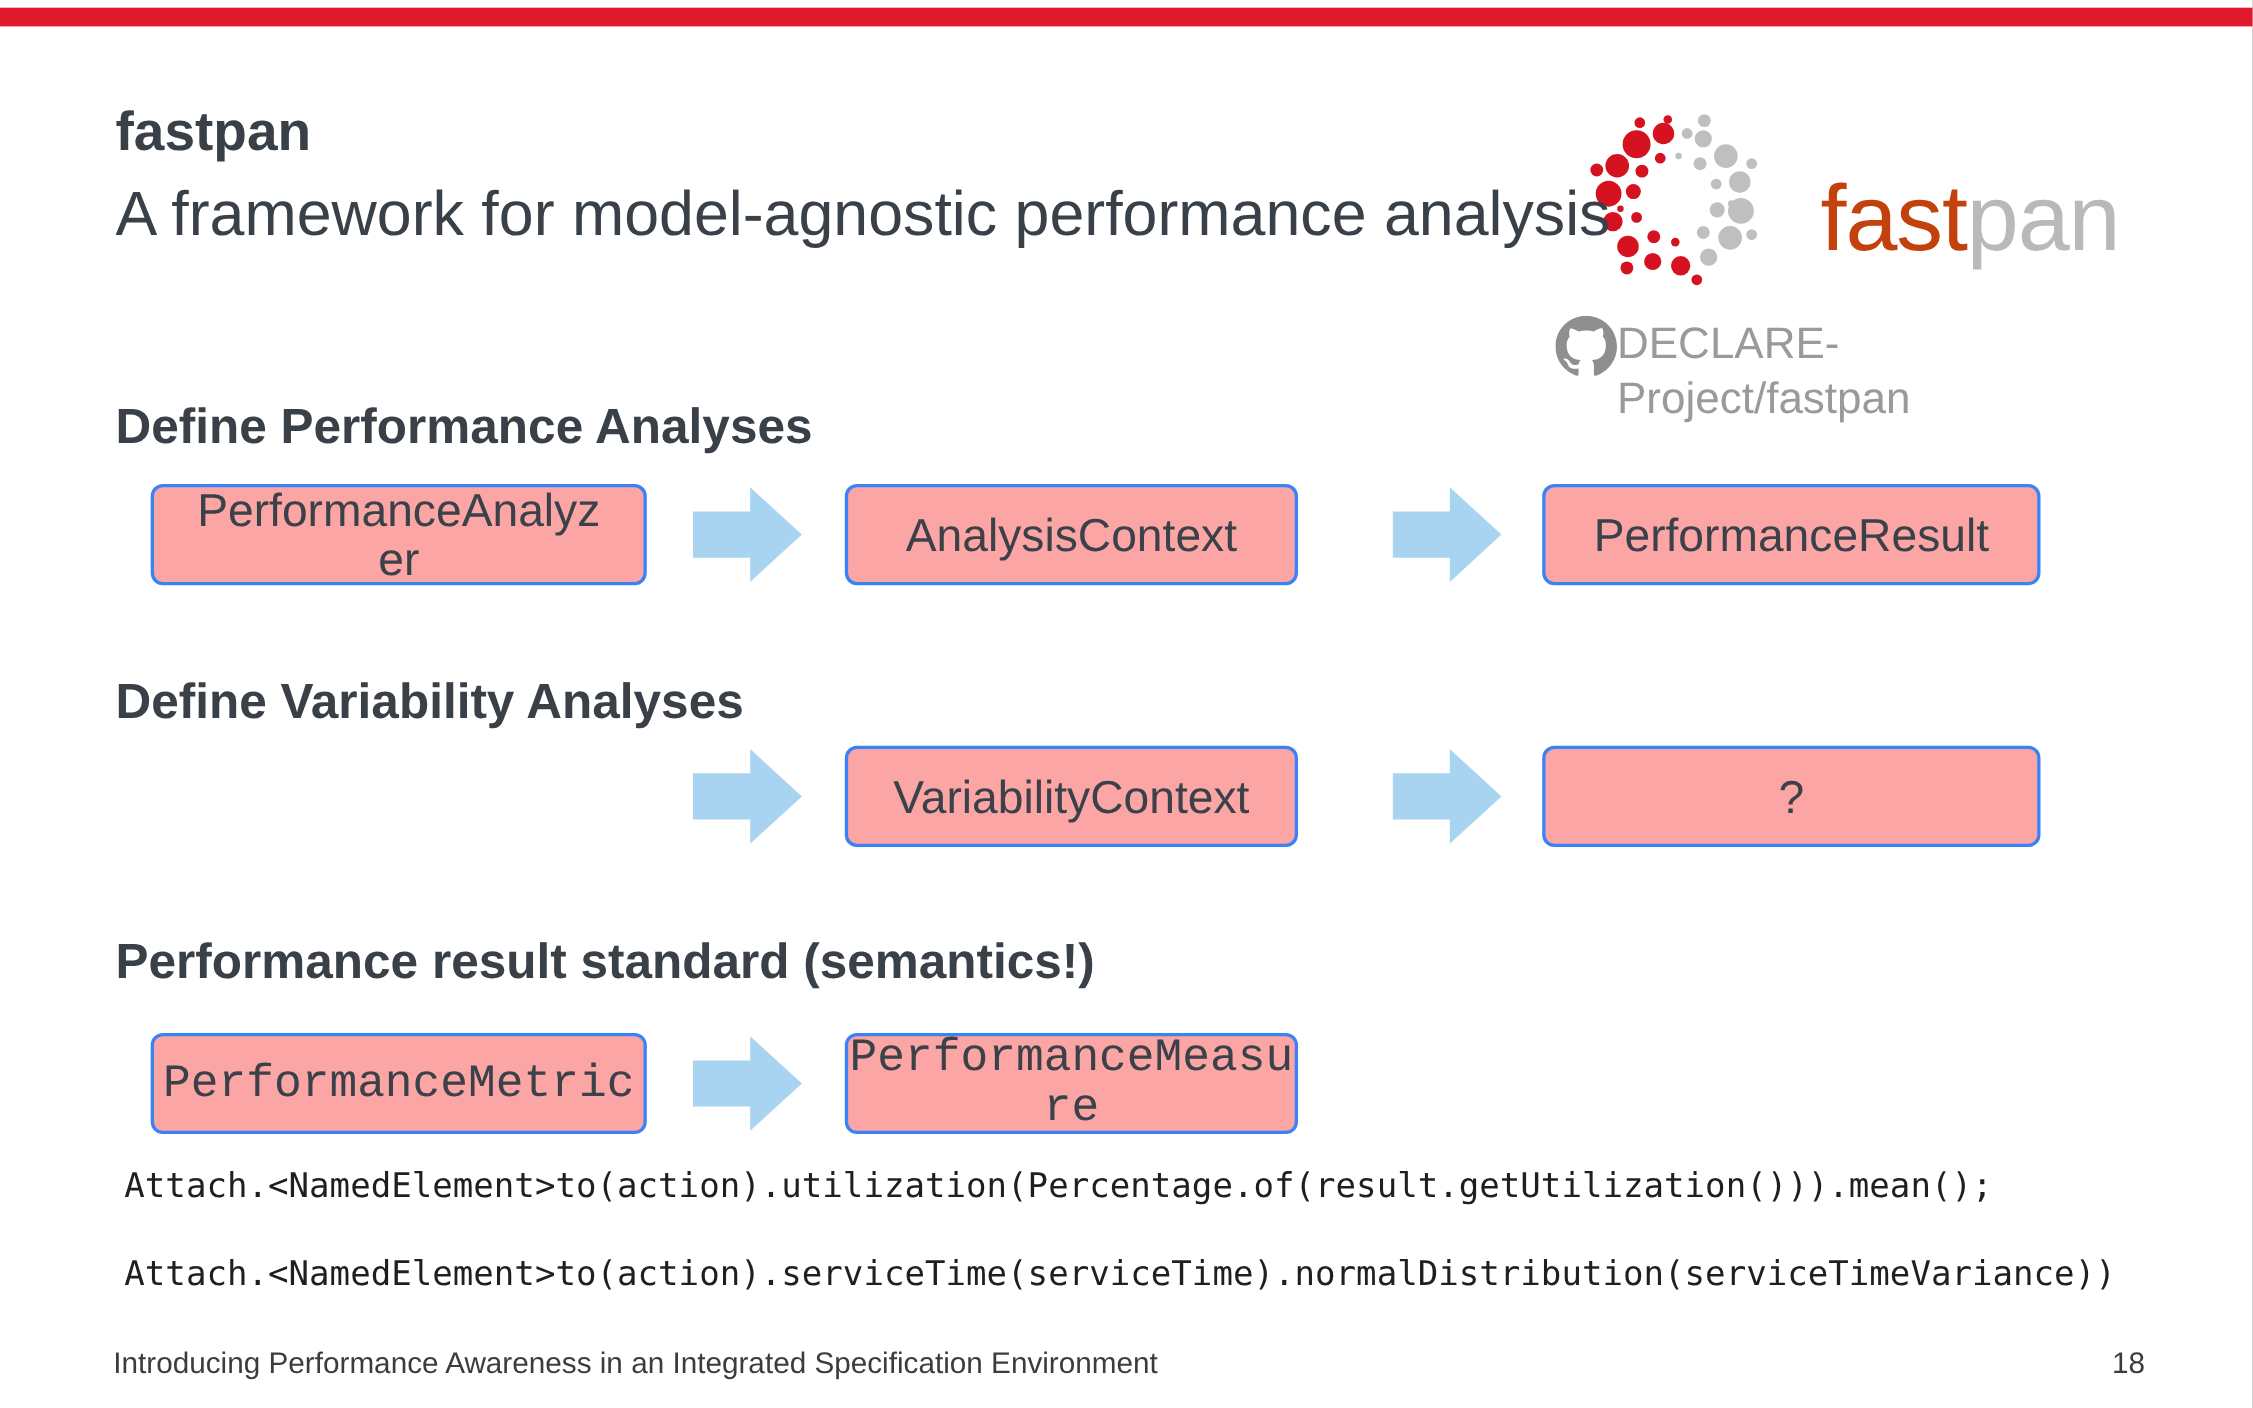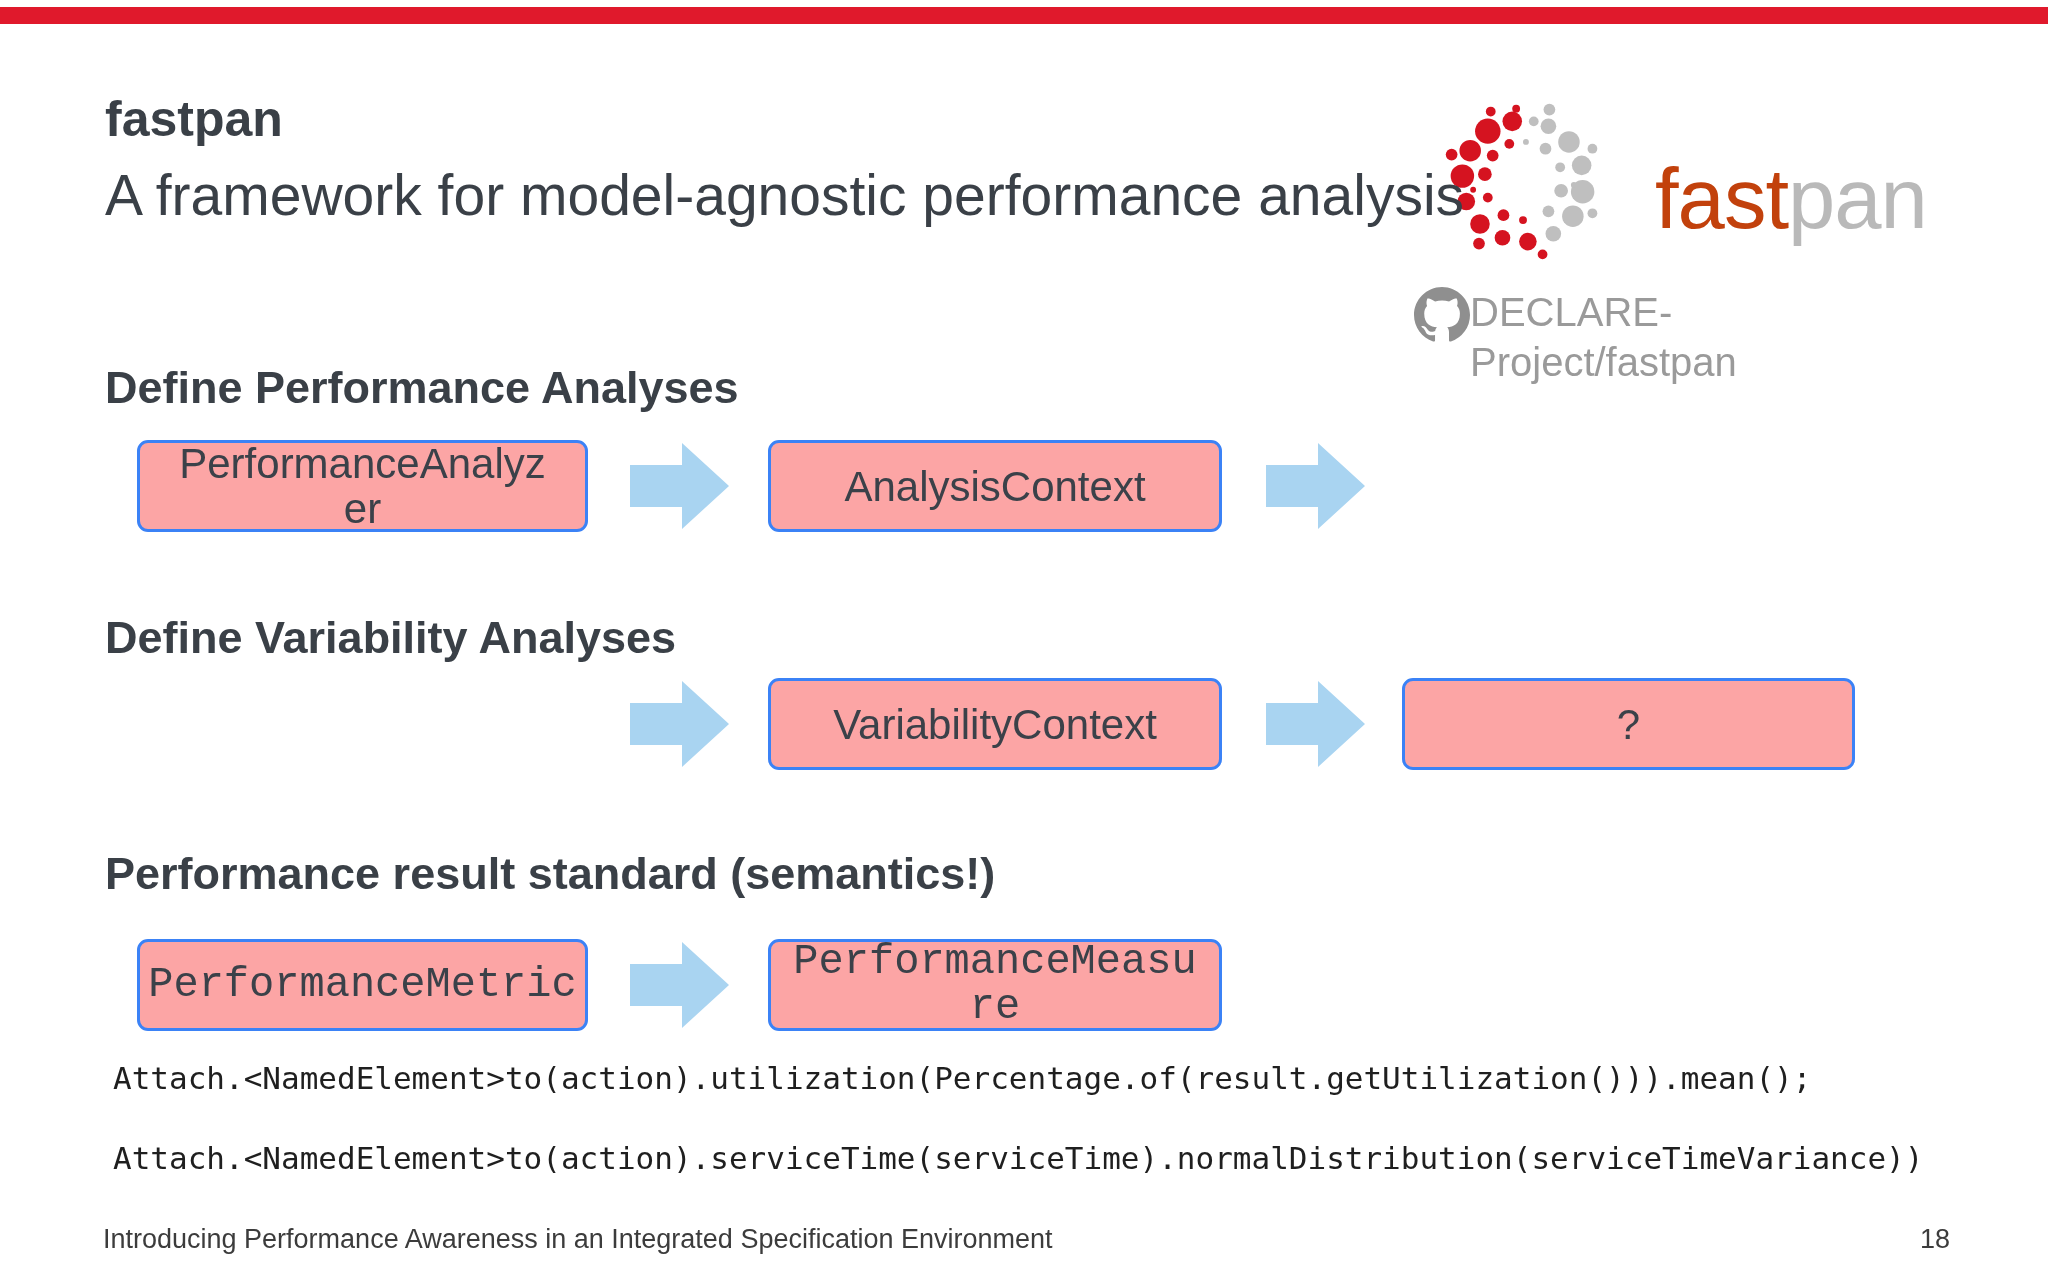--- a/index.html
+++ b/index.html
@@ -20,21 +20,21 @@
   .section-heading{position:absolute;left:105px;font-size:45px;font-weight:bold;color:#3a4047;white-space:nowrap;}
   .h1{top:362px;} .h2{top:612px;} .h3{top:848px;}
   .row{position:absolute;left:0;width:2048px;height:92px;}
   .r1{top:440px;} .r2{top:678px;} .r3{top:939px;font-family:Liberation Mono, monospace;}
   .fbox{
     position:absolute;top:0;height:92px;box-sizing:border-box;
     border:3px solid #3b82f6;border-radius:11px;background:#fca5a5;
     display:flex;flex-direction:column;align-items:center;justify-content:center;
     font-size:42px;color:#3b4149;line-height:45px;text-align:center;
   }
-  .c1{left:137px;width:451px;} .c2{left:768px;width:454px;} .c3{left:1402px;width:453px;}
+  .c1{left:137px;width:451px;} .c2{left:768px;width:412px;} .c3{left:1402px;width:453px;}
   .block-arrow{position:absolute;top:2px;width:100px;height:88px;}
   .a1{left:630px;} .a2{left:1266px;}
   .code-line{
     position:absolute;left:113px;font-family:"DejaVu Sans Mono","Liberation Mono",monospace;
     font-size:31px;color:#1f1f1f;white-space:pre;
   }
   .code1{top:1060px;} .code2{top:1140px;}
   .footer-left{position:absolute;left:103px;top:1224px;font-size:27px;color:#3c3c3c;white-space:nowrap;}
   .footer-right{position:absolute;right:98px;top:1224px;font-size:27px;color:#3c3c3c;}
 </style>
@@ -113,20 +113,23 @@
     </div>
     <svg class="block-arrow a1" viewBox="0 0 100 88">
         <polygon points="0,23 52,23 52,1 99,44 52,87 52,65 0,65" fill="#a9d4f1"></polygon>
       </svg>
     <div class="fbox c2">
       <span>AnalysisContext</span>
     </div>
     <svg class="block-arrow a2" viewBox="0 0 100 88">
         <polygon points="0,23 52,23 52,1 99,44 52,87 52,65 0,65" fill="#a9d4f1"></polygon>
       </svg>
+    <div class="fbox c3">
+      <span>PerformanceResult</span>
+    </div>
   </div>
 
   <div class="section-heading h2">Define Variability Analyses</div>
   <div class="row r2">
     <svg class="block-arrow a1" viewBox="0 0 100 88">
         <polygon points="0,23 52,23 52,1 99,44 52,87 52,65 0,65" fill="#a9d4f1"></polygon>
       </svg>
     <div class="fbox c2">
       <span>VariabilityContext</span>
     </div>

